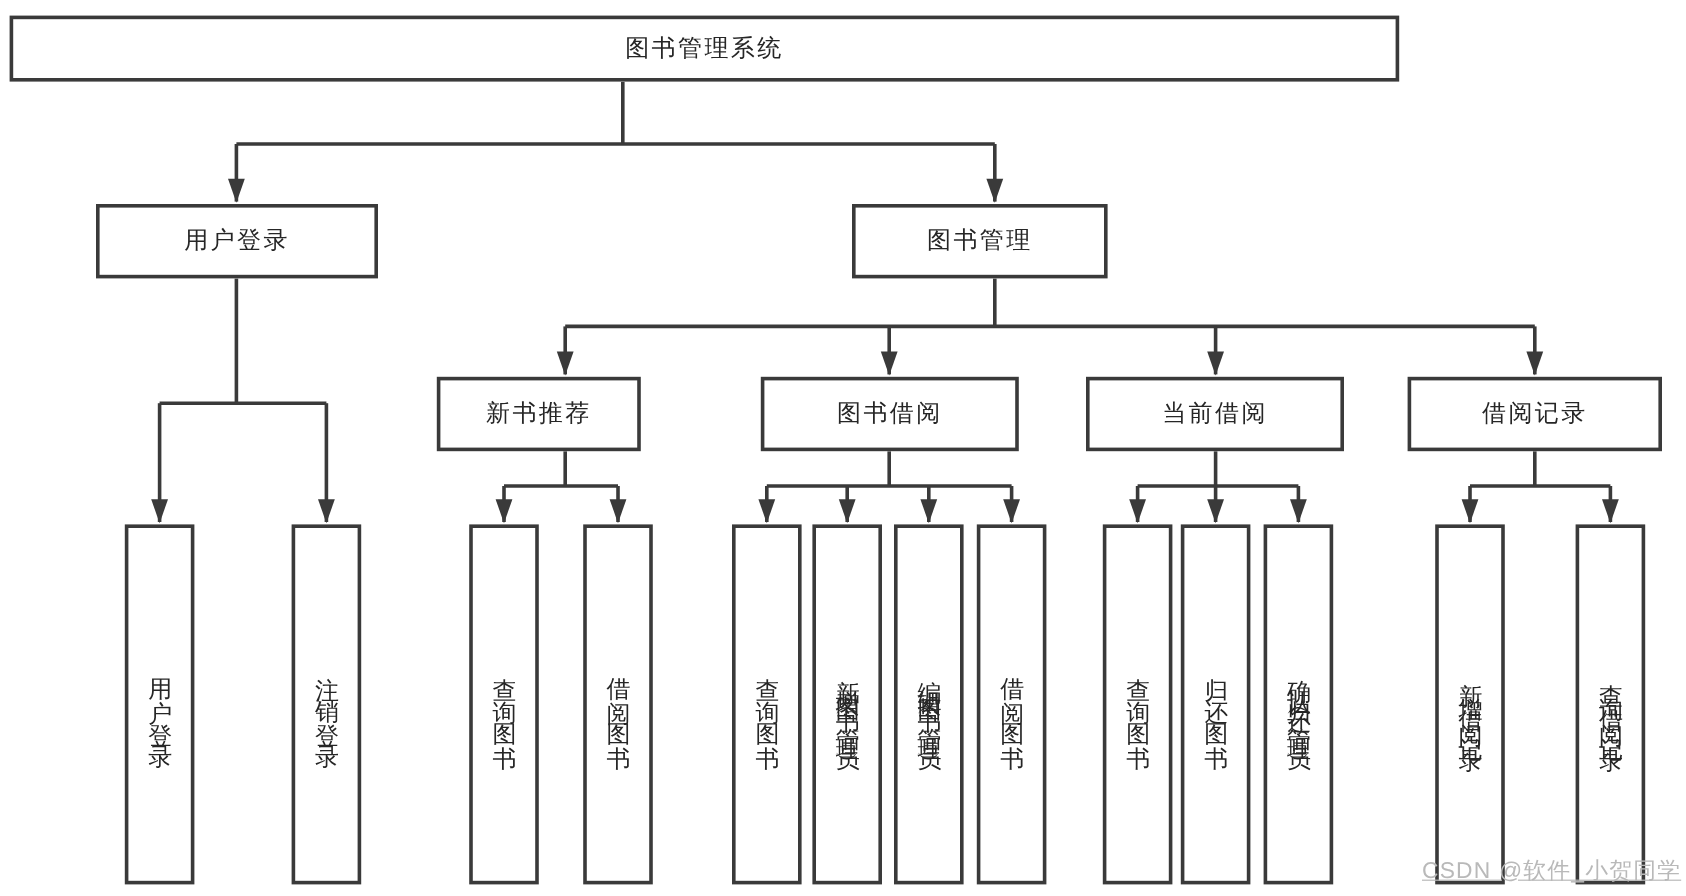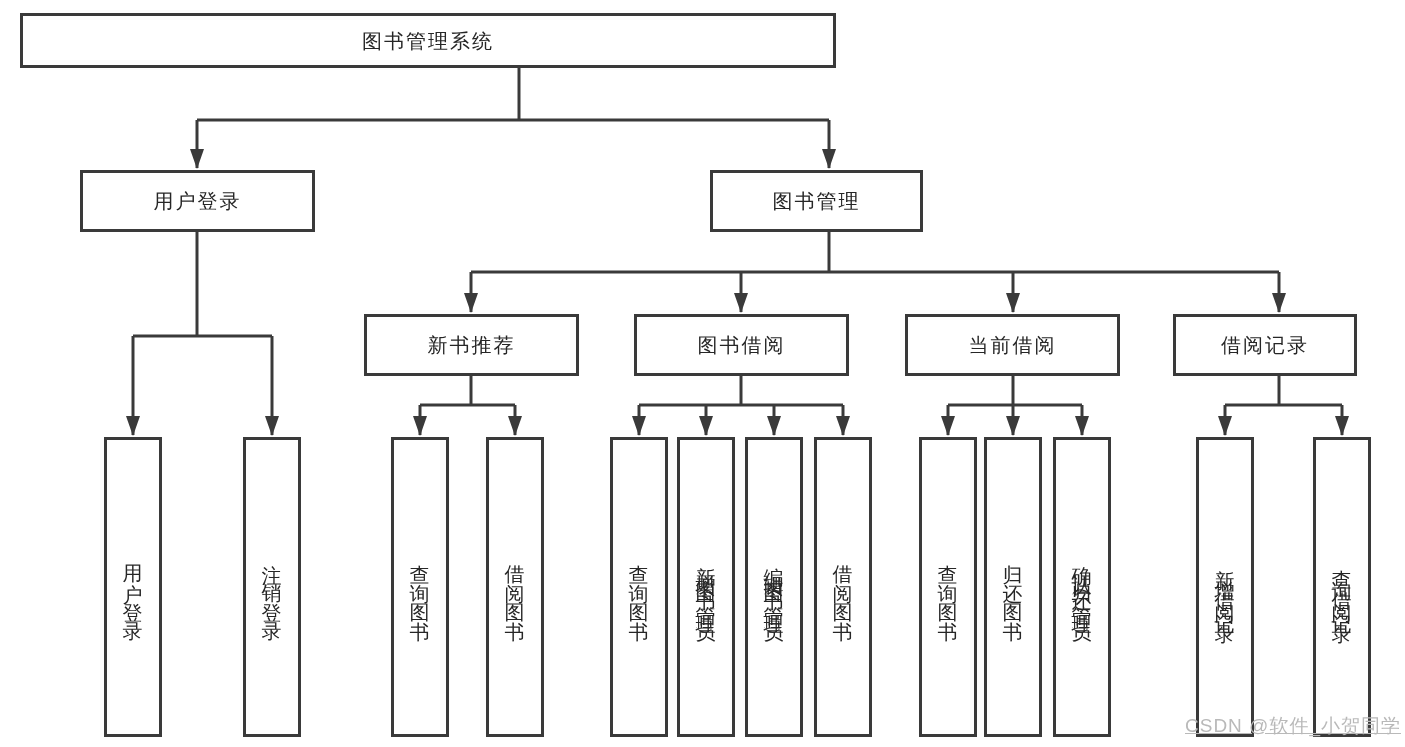--- a/index.html
+++ b/index.html
@@ -83,41 +83,41 @@
     </g>
 
     <g>
       <path d="M1279,376 V405"></path>
       <path d="M1225,405 H1342"></path>
       <path d="M1225,405 V435" marker-end="url(#arrow)"></path>
       <path d="M1342,405 V435" marker-end="url(#arrow)"></path>
     </g>
   </svg>
 
-  <div class="node h" style="left:20px;top:13px;width:816px;height:55px;">
+  <div class="node h" style="left:8px;top:13px;width:1158px;height:55px;">
     <span>图书管理系统</span>
   </div>
 
   <div class="node h" style="left:80px;top:170px;width:235px;height:62px;">
     <span>用户登录</span>
   </div>
   <div class="node h" style="left:710px;top:170px;width:213px;height:62px;">
     <span>图书管理</span>
   </div>
 
-  <div class="node h" style="left:364px;top:314px;width:215px;height:62px;">
+  <div class="node h" style="left:364px;top:314px;width:170px;height:62px;">
     <span>新书推荐</span>
   </div>
   <div class="node h" style="left:905px;top:314px;width:215px;height:62px;">
     <span>当前借阅</span>
   </div>
   <div class="node h" style="left:634px;top:314px;width:215px;height:62px;">
     <span>图书借阅</span>
   </div>
-  <div class="node h" style="left:1173px;top:314px;width:184px;height:62px;">
+  <div class="node h" style="left:1173px;top:314px;width:212px;height:62px;">
     <span>借阅记录</span>
   </div>
 
   <div class="node v" style="left:104px;top:437px;width:58px;height:300px;">
     <span class="sp4">用户登录</span>
   </div>
   <div class="node v" style="left:243px;top:437px;width:58px;height:300px;">
     <span class="sp4">注销登录</span>
   </div>
 

